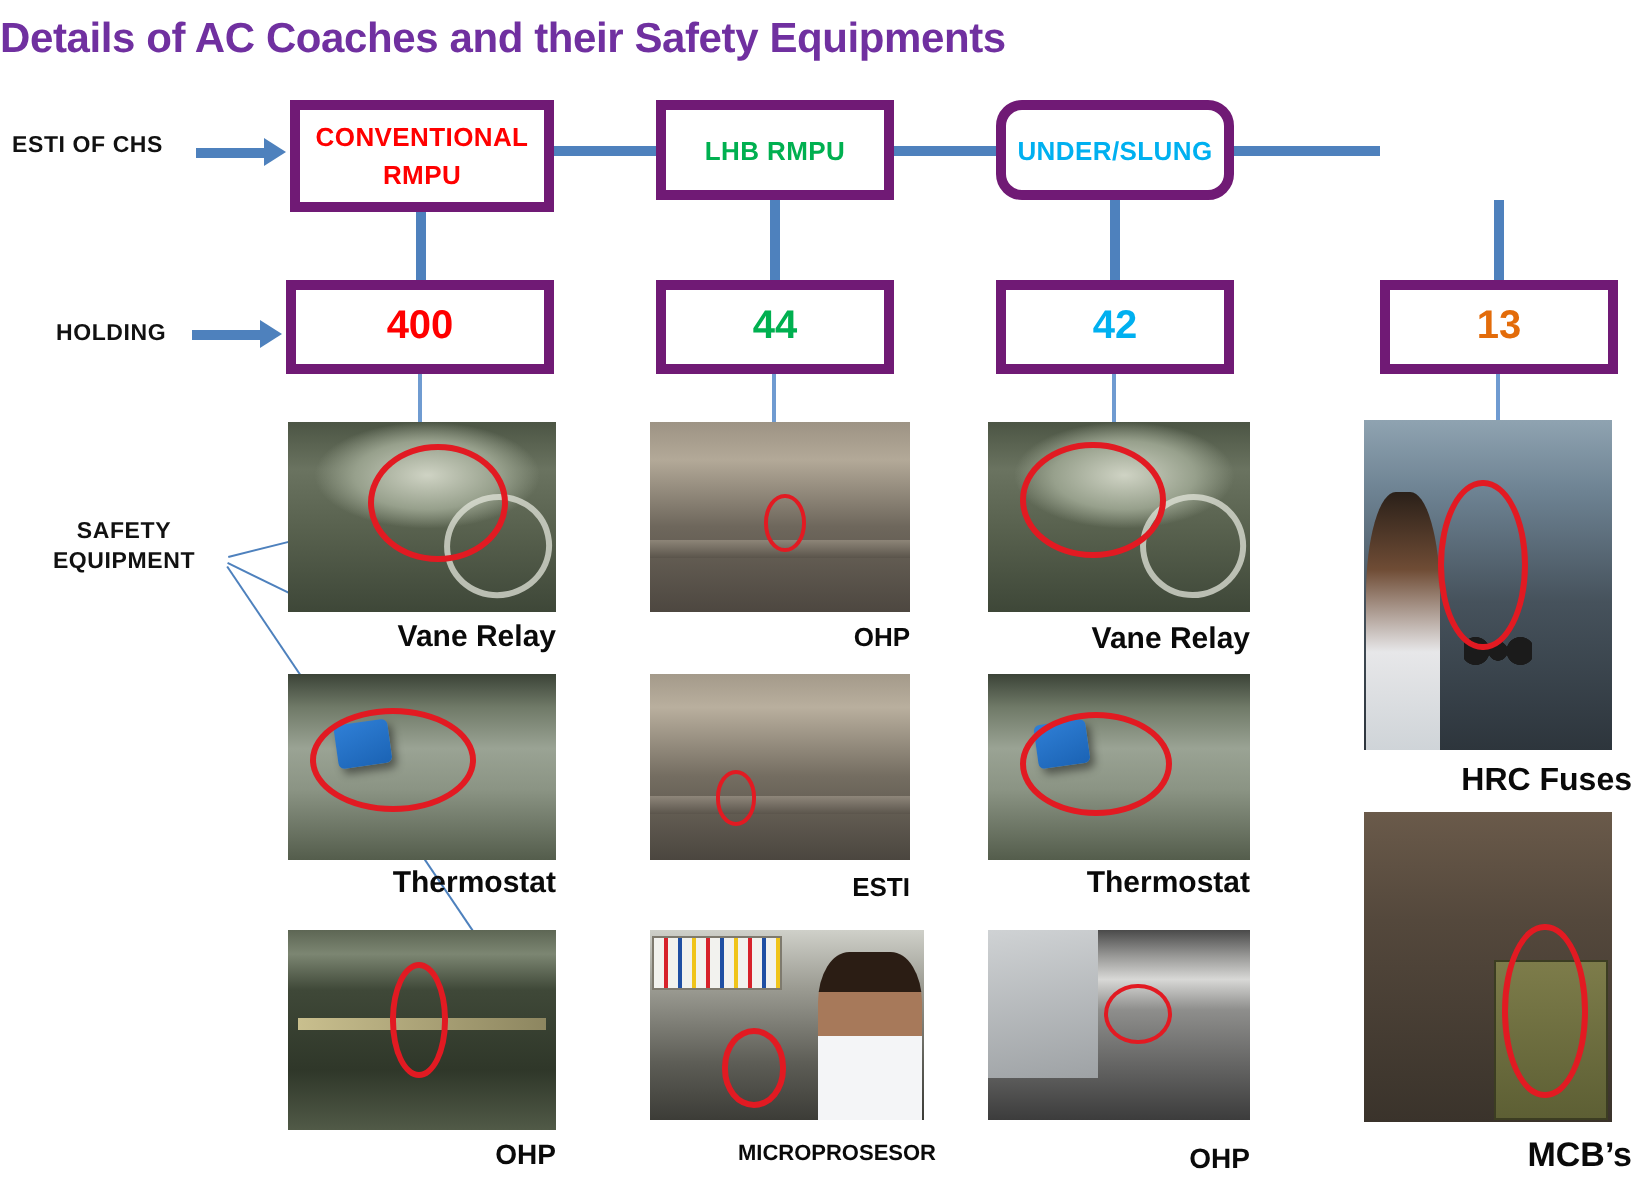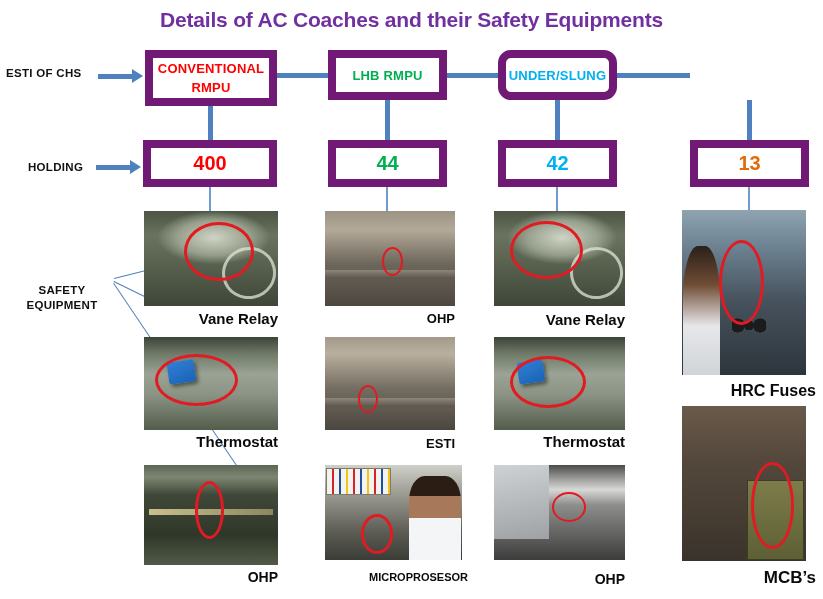--- a/index.html
+++ b/index.html
@@ -13,21 +13,20 @@
     width:823px;
     height:599px;
     overflow:hidden;
     background:#ffffff;
   }
 
   
   .title{
     position:absolute;
     left:0; top:8px; width:823px;
-    text-align:center;
     font-size:21px;
     font-weight:bold;
     letter-spacing:-0.2px;
     color:#7030A0;
     white-space:nowrap;
   }
 
   
   .rowlabel{
     position:absolute;
@@ -61,21 +60,21 @@
   }
   .v-conn{
     position:absolute;
     width:5px;
     background:#4E81BD;
   }
 
   
   .box{
     position:absolute;
-    border:8px solid #701a75;
+    border:5px solid #701a75;
     background:#ffffff;
     box-sizing:border-box;
     display:flex;
     align-items:center;
     justify-content:center;
     text-align:center;
     line-height:19px;
     font-weight:bold;
     font-size:13px;
     letter-spacing:0.2px;
@@ -230,21 +229,21 @@
   <div class="title">Details of AC Coaches and their Safety  Equipments</div>
 
   <div class="rowlabel" style="left:6px; top:67px;">ESTI OF CHS</div>
   <div class="arrow-line" style="left:98px; top:74px; width:36px;"></div>
   <div class="arrow-head" style="left:132px; top:69px;"></div>
 
   <div class="rowlabel" style="left:28px; top:161px;">HOLDING</div>
   <div class="arrow-line" style="left:96px; top:165px; width:36px;"></div>
   <div class="arrow-head" style="left:130px; top:160px;"></div>
 
-  <div class="rowlabel two-line" style="left:8px; top:259px; width:108px;margin-top:24px;">
+  <div class="rowlabel two-line" style="left:8px; top:259px; width:108px;">
     <div>SAFETY</div>
     <div>EQUIPMENT</div>
   </div>
 
   <div class="pline" style="left:114px; top:278px; width:42px; transform:rotate(-14deg);"></div>
   <div class="phead" style="left:150px; top:265px; transform:rotate(-14deg);"></div>
 
   <div class="pline" style="left:114px; top:281px; width:45px; transform:rotate(26deg);"></div>
   <div class="phead" style="left:150px; top:297px; transform:rotate(26deg);"></div>
 

